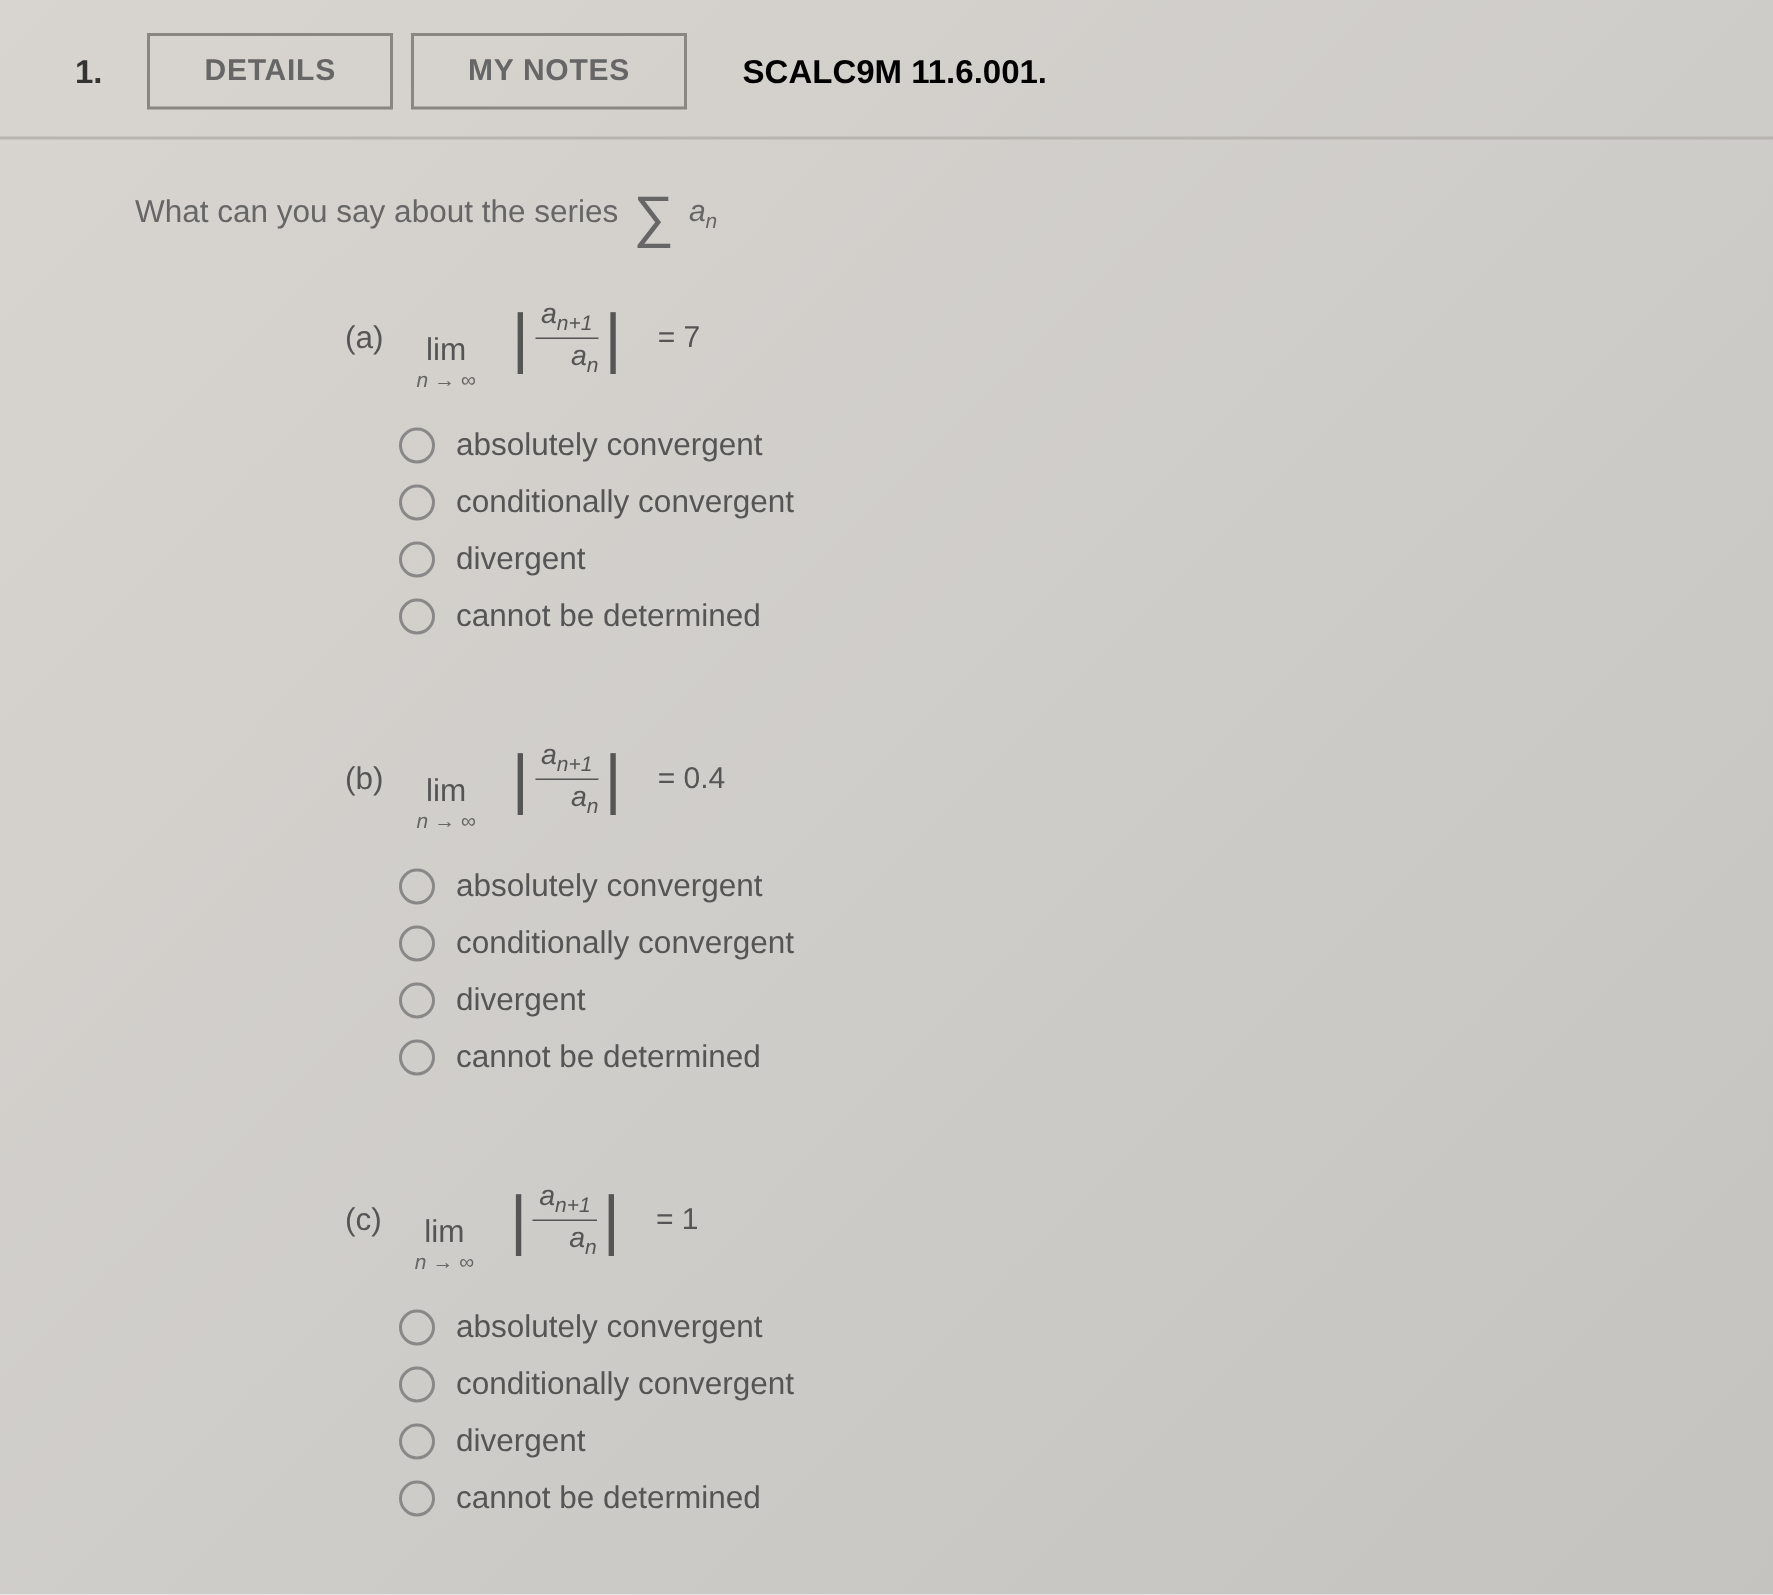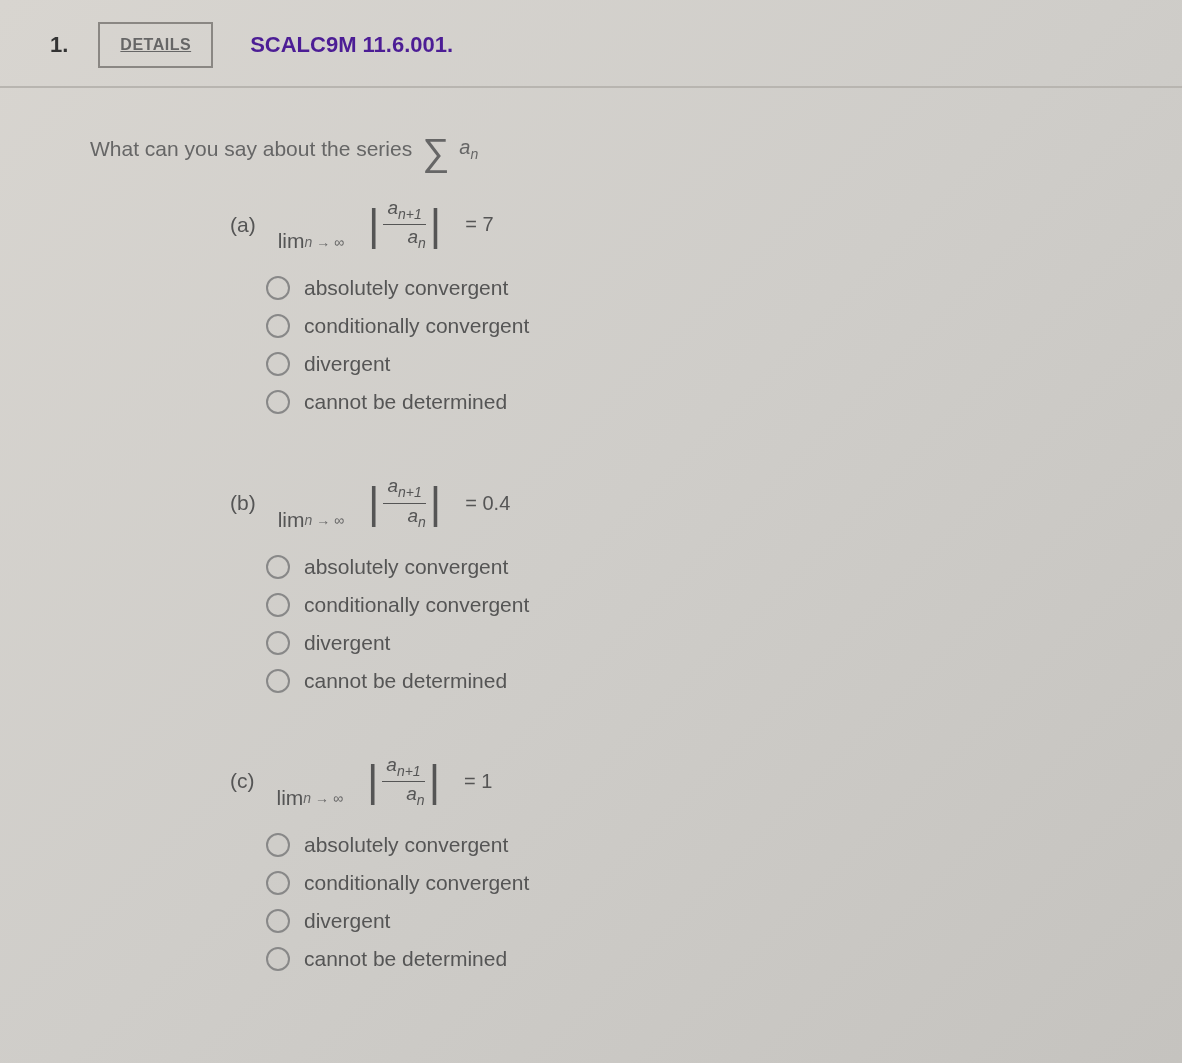--- a/index.html
+++ b/index.html
@@ -20,37 +20,36 @@
       gap: 12px;
     }
     .question-number {
       font-weight: bold;
       font-size: 22px;
       color: #333;
       margin-right: 18px;
     }
     .btn {
       border: 2px solid #8a8783;
-      padding: 12px 20px;
-      font-size: 16px;
+      padding: 12px 36px;
+      font-size: 20px;
       font-weight: 600;
       color: #666;
       background: transparent;
       cursor: pointer;
       letter-spacing: 0.5px;
-      text-decoration: underline;
     }
     .source-id {
       font-size: 22px;
       font-weight: bold;
-      color: #4c1d95;
+      color: #000000;
       margin-left: 25px;
     }
     .content {
-      padding: 42px 40px 20px 90px;
+      padding: 30px 40px 20px 90px;
     }
     .question-text {
       font-size: 21px;
       color: #666;
       display: flex;
       align-items: center;
       flex-wrap: wrap;
       gap: 6px;
       margin-bottom: 30px;
     }
@@ -71,21 +70,21 @@
       gap: 22px;
       font-size: 21px;
       color: #555;
       margin-bottom: 18px;
     }
     .subpart-label {
       color: #555;
     }
     .lim-block {
       display: inline-flex;
-      flex-direction: row;
+      flex-direction: column;
       align-items: center;
       line-height: 1;
       margin-top: 32px;
     }
     .lim-text {
       font-size: 21px;
     }
     .lim-sub {
       font-size: 14px;
       font-style: italic;
@@ -152,20 +151,21 @@
       font-style: italic;
       font-size: 20px;
     }
   </style>
 </head>
 <body>
 
 <div class="header-row">
   <span class="question-number">1.</span>
   <button class="btn">DETAILS</button>
+  <button class="btn">MY NOTES</button>
   <span class="source-id">SCALC9M 11.6.001.</span>
 </div>
 
 <div class="content">
 
   <div class="question-text">
     <span>What can you say about the series</span>
     <span class="sigma">∑</span>
     <span class="an-inline"><span>a</span><sub class="sub-n">n</sub></span>
   </div>

